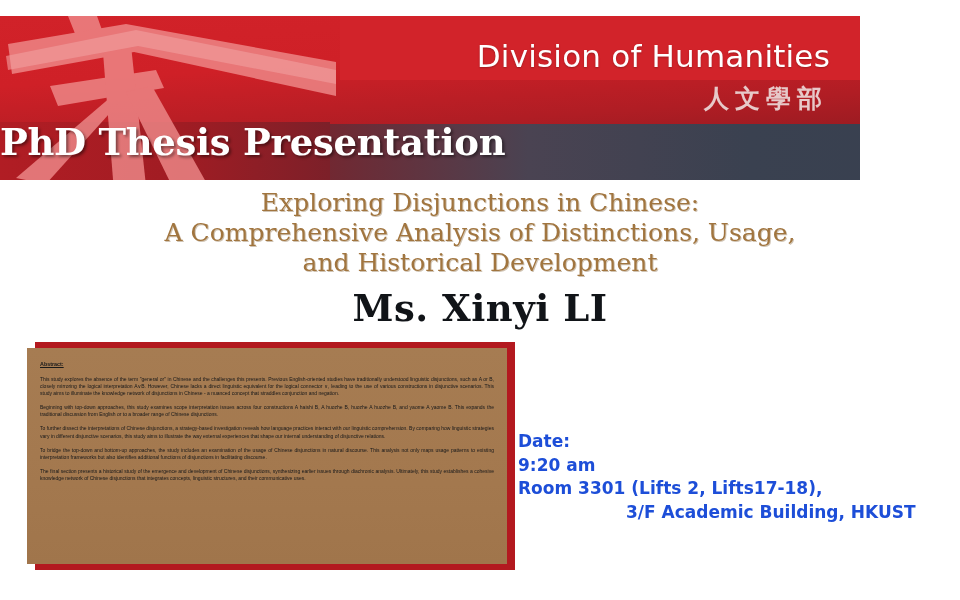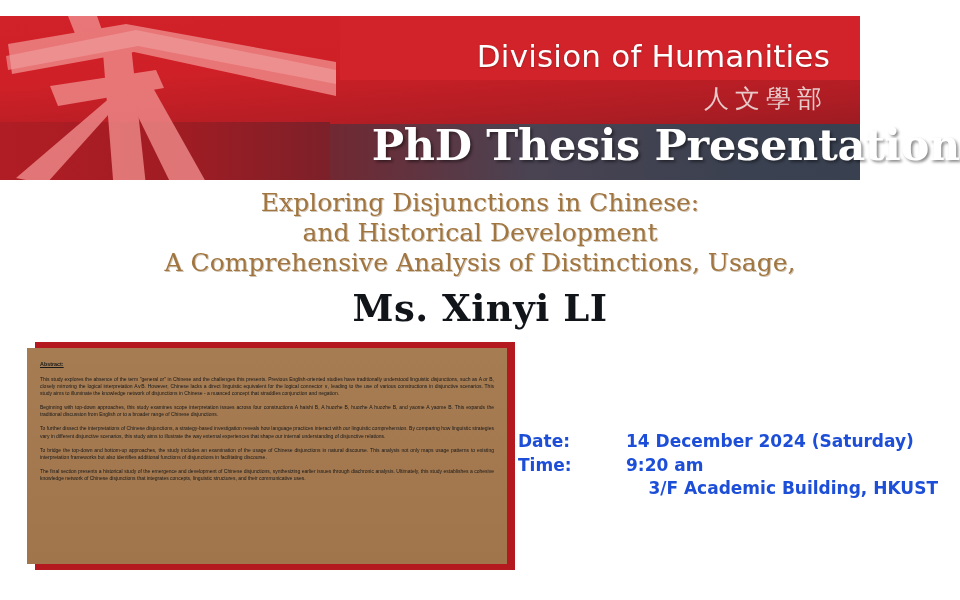--- a/index.html
+++ b/index.html
@@ -64,30 +64,30 @@
     position:absolute;right:30px;top:22px;
     color:#ffffff;
     font-family:"DejaVu Sans", sans-serif;
     font-size:31px;font-weight:400;letter-spacing:.2px;
     text-shadow:0 1px 2px rgba(0,0,0,.25);
   }
   .div-title-cn{
     position:absolute;right:32px;top:66px;
     color:#e7c9c9;
     font-family:"DejaVu Sans", sans-serif;
-    font-size:25px;font-weight:400;letter-spacing:6px;
+    font-size:25px;font-weight:700;letter-spacing:6px;
   }
 
   .main-title{
     position:absolute;left:0;right:0;top:120px;
-    text-align:right;
+    text-align:left;
     color:#ffffff;
     font-family:"DejaVu Serif", serif;
     font-weight:700;
-    font-size:43px;
+    font-size:37px;
     letter-spacing:-.3px;
     text-shadow:2px 2px 3px rgba(0,0,0,.45);
     z-index:5;
   }
 
   
   .subtitle{
     position:absolute;left:55px;right:55px;top:188px;
     text-align:center;
     color:#a1753f;
@@ -147,21 +147,21 @@
     position:absolute;left:518px;top:430px;width:420px;
     color:#1d4ed8;
     font-family:"DejaVu Sans", sans-serif;
     font-size:17px;
     font-weight:700;
     line-height:23.5px;
   }
   .drow{display:flex;}
   .dlabel{width:108px;flex:0 0 108px;}
   .dvalue{flex:1;}
-  .dvalue2{margin-left:86px;text-align:right;}
+  .dvalue2{margin-left:108px;}
 </style>
 </head>
 <body>
 
 <div id="poster">
 
   <div class="top-strip"></div>
 
   <div class="banner">
     <div class="banner-slate"></div>
@@ -185,47 +185,46 @@
     </svg>
 
     <div class="div-title">Division of Humanities</div>
     <div class="div-title-cn">人文學部</div>
   </div>
 
   <div class="main-title">PhD Thesis Presentation</div>
 
   <div class="subtitle">
     <div>Exploring Disjunctions in Chinese:</div>
+    <div>A Comprehensive Analysis of Distinctions, Usage,</div>
     <div>and Historical Development</div>
-    <div>A Comprehensive Analysis of Distinctions, Usage,</div>
   </div>
 
   <div class="speaker">Ms. Xinyi LI</div>
 
   <div class="abstract-wrap">
     <div class="abstract-border"></div>
     <div class="abstract-box">
       <div class="abstract-label">Abstract:</div>
       <p class="abstract-p">This study explores the absence of the term "general or" in Chinese and the challenges this presents. Previous English-oriented studies have traditionally understood linguistic disjunctions, such as A or B, closely mirroring the logical interpretation A∨B. However, Chinese lacks a direct linguistic equivalent for the logical connector ∨, leading to the use of various constructions in disjunctive scenarios. This study aims to illuminate the knowledge network of disjunctions in Chinese - a nuanced concept that straddles conjunction and negation.</p>
       <p class="abstract-p">Beginning with top-down approaches, this study examines scope interpretation issues across four constructions A haishi B, A huozhe B, huozhe A huozhe B, and yaome A yaome B. This expands the traditional discussion from English or to a broader range of Chinese disjunctions.</p>
       <p class="abstract-p">To further dissect the interpretations of Chinese disjunctions, a strategy-based investigation reveals how language practices interact with our linguistic comprehension. By comparing how linguistic strategies vary in different disjunctive scenarios, this study aims to illustrate the way external experiences that shape our internal understanding of disjunctive relations.</p>
       <p class="abstract-p">To bridge the top-down and bottom-up approaches, the study includes an examination of the usage of Chinese disjunctions in natural discourse. This analysis not only maps usage patterns to existing interpretation frameworks but also identifies additional functions of disjunctions in facilitating discourse.</p>
       <p class="abstract-p">The final section presents a historical study of the emergence and development of Chinese disjunctions, synthesizing earlier issues through diachronic analysis. Ultimately, this study establishes a cohesive knowledge network of Chinese disjunctions that integrates concepts, linguistic structures, and their communicative uses.</p>
     </div>
   </div>
 
   <div class="details">
     <div class="drow">
       <div class="dlabel">Date:</div>
-      <div class="dvalue">14 December 2024 (Saturday)</div>
-    </div>
-    <div class="drow">
-      <div class="dlabel">Time:</div>
+    </div>
+    <div class="drow">
       <div class="dvalue">9:20 am</div>
     </div>
     <div class="drow">
     </div>
     <div class="drow">
+      <div class="dvalue">Room 3301 (Lifts 2, Lifts17-18),</div>
     </div>
     <div class="dvalue2">3/F Academic Building, HKUST</div>
   </div>
 
 </div>
 
 </body></html>

